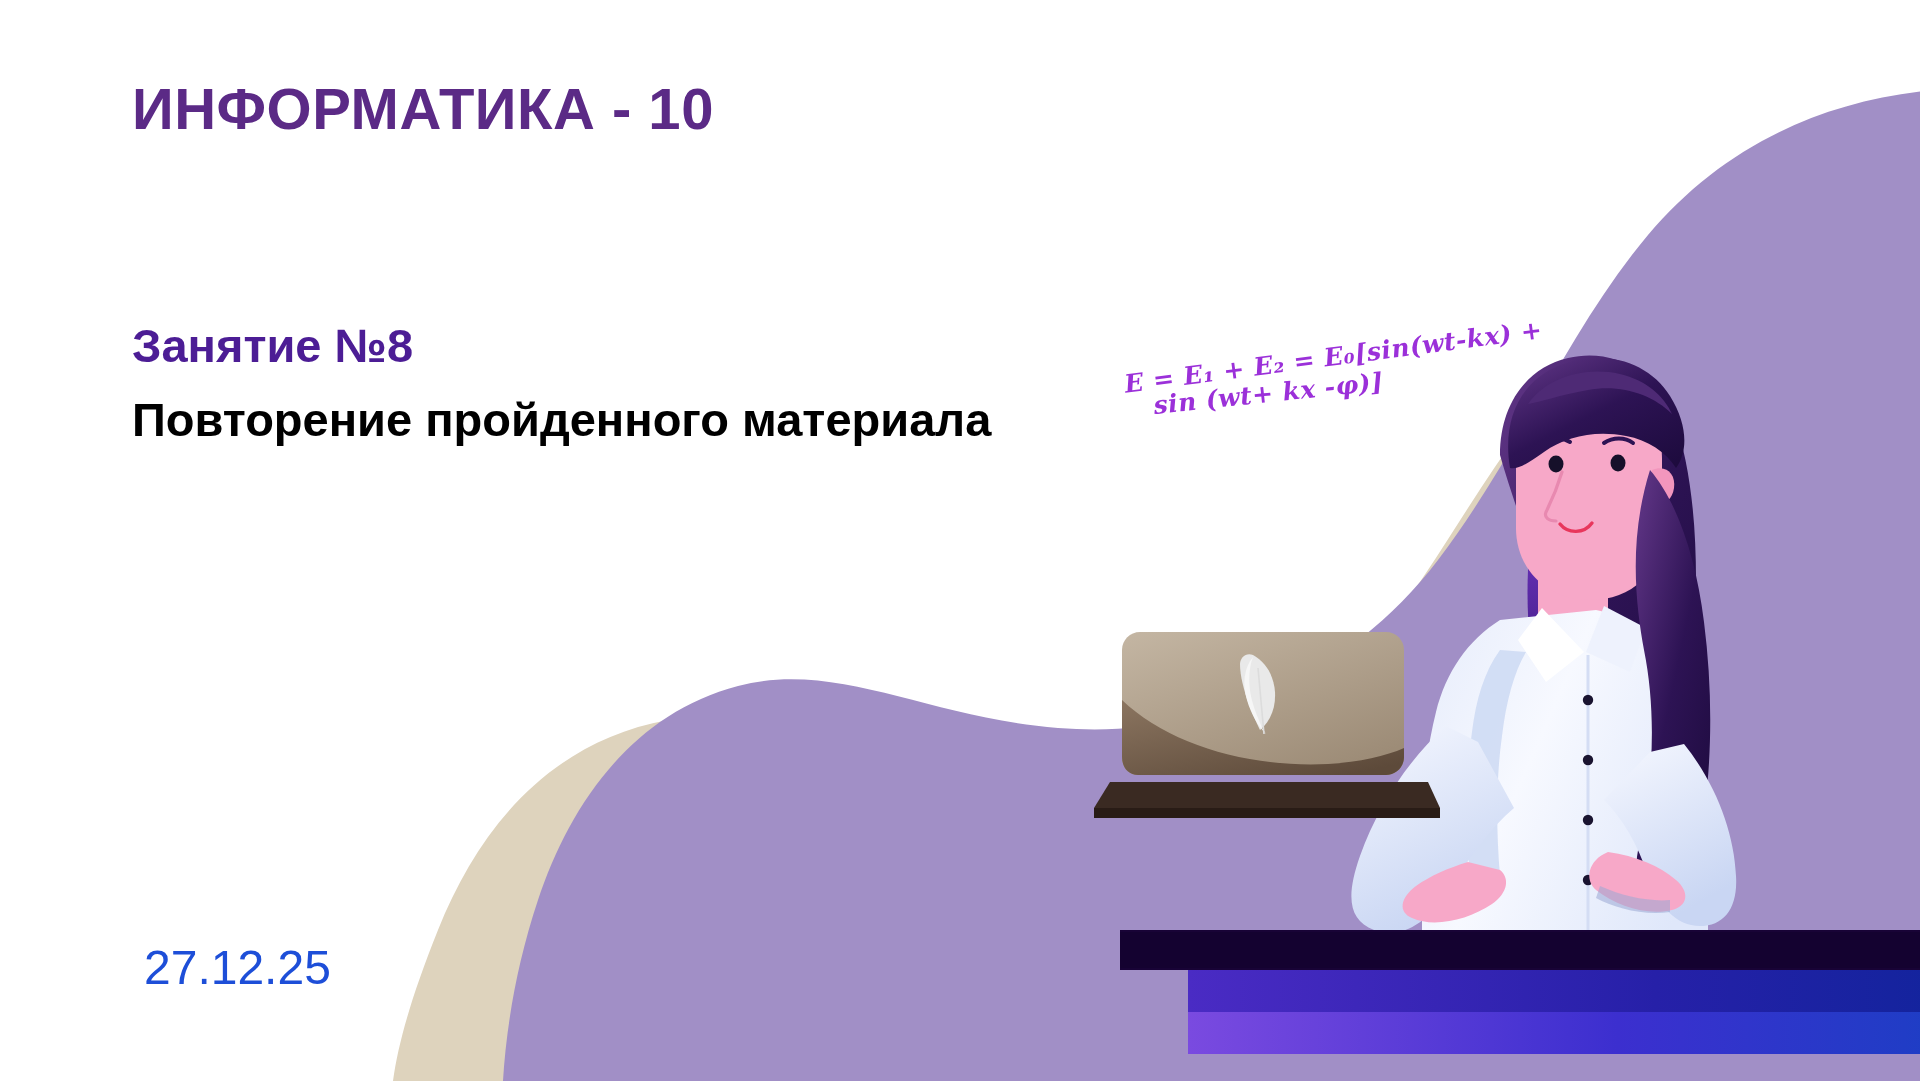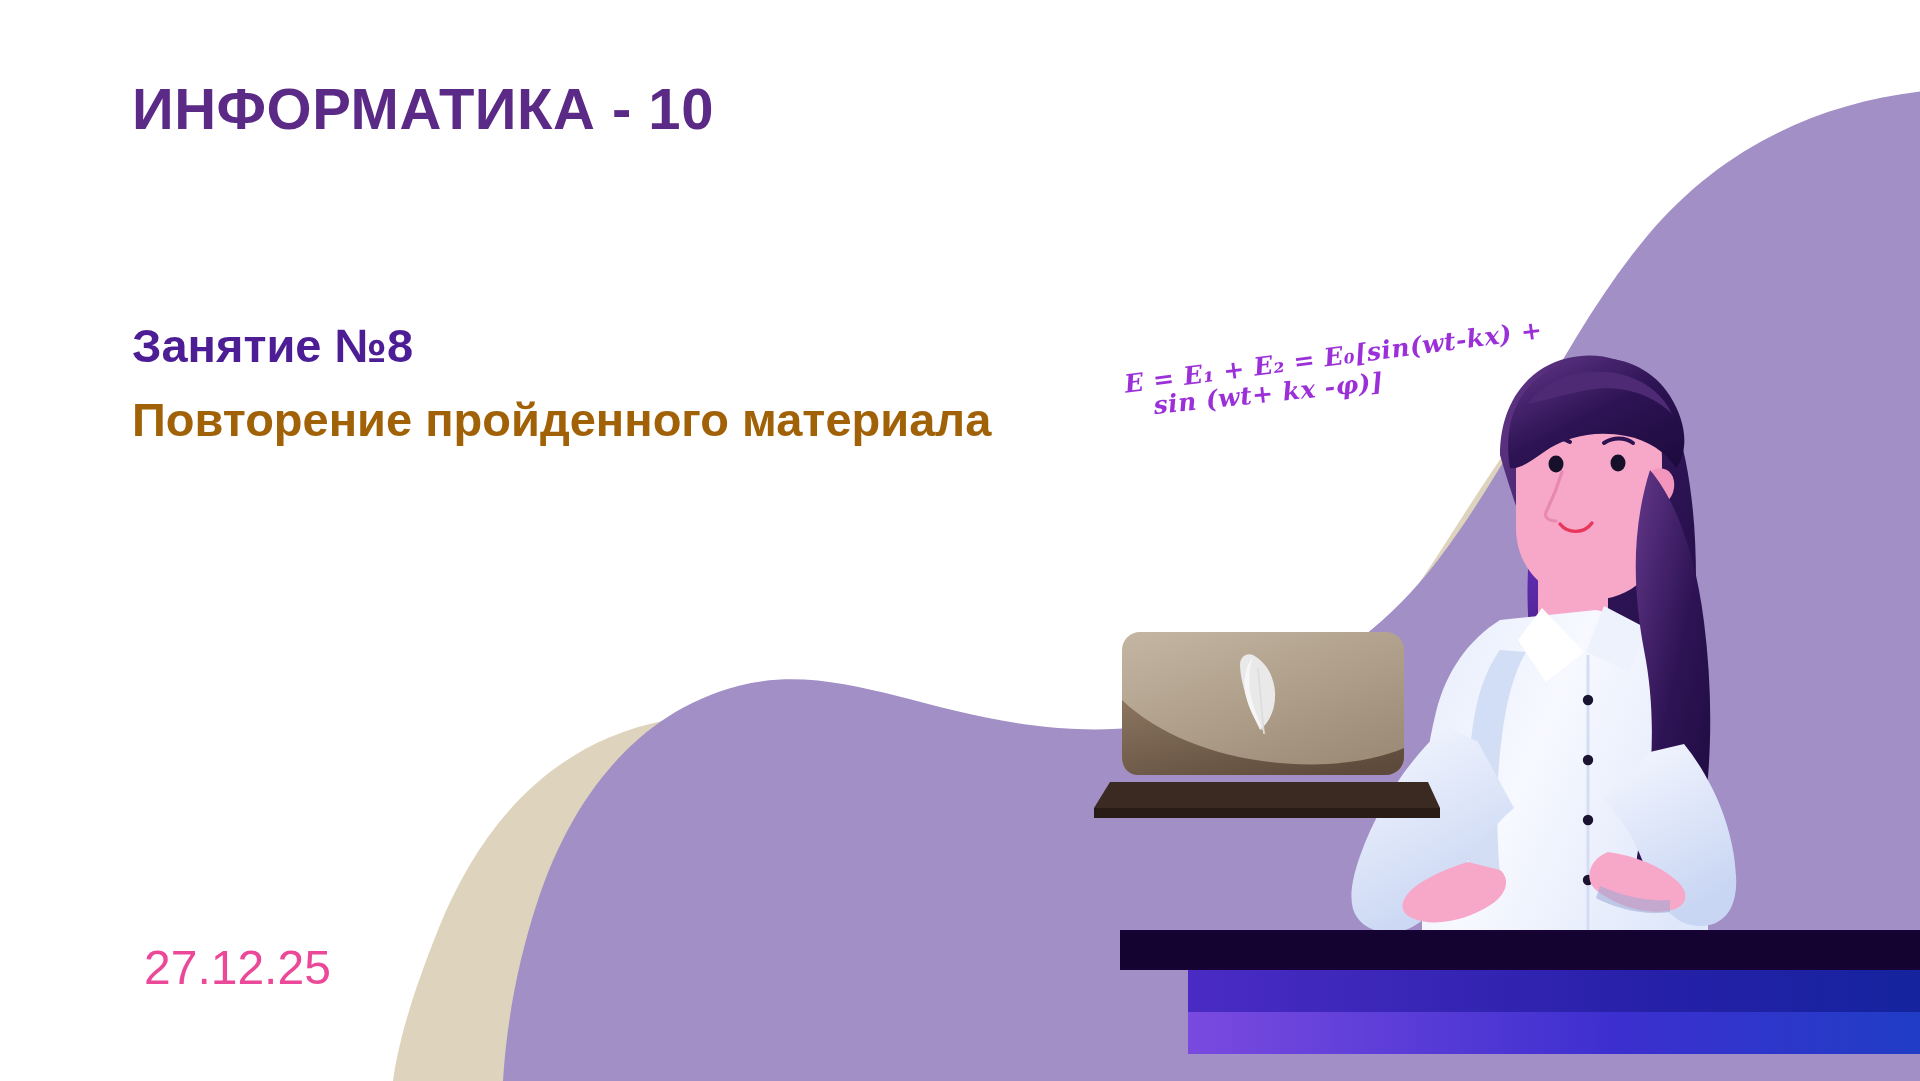--- a/index.html
+++ b/index.html
@@ -62,31 +62,31 @@
     color: #4c1d95;
     white-space: nowrap;
   }
 
   #lesson-line-2 {
     position: absolute;
     left: 84px;
     top: 392px;
     font-size: 47px;
     font-weight: 700;
-    color: #a16207;
+    color: #000000;
     white-space: nowrap;
   }
 
   #slide-date {
     position: absolute;
     left: 96px;
     top: 940px;
     font-size: 48px;
     font-weight: 400;
-    color: #ec4899;
+    color: #1d4ed8;
     white-space: nowrap;
   }
 
   
   #formula-note {
     position: absolute;
     left: 1075px;
     top: 372px;
     width: 420px;
     height: 110px;

